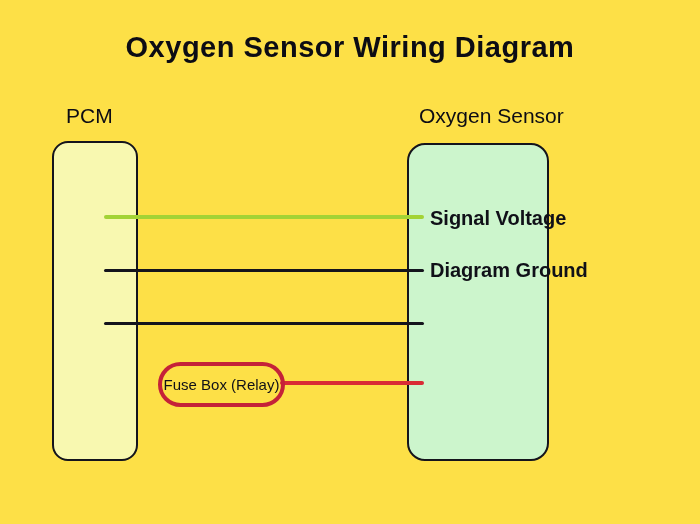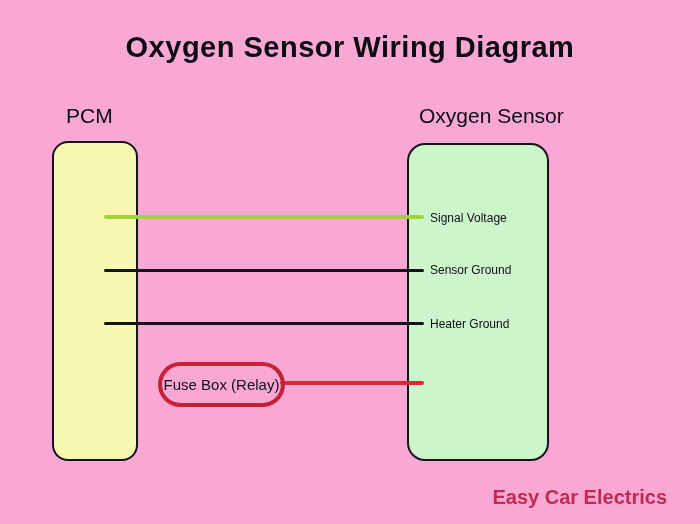--- a/index.html
+++ b/index.html
@@ -46,22 +46,22 @@
     position: absolute;
     border-radius: 2px;
   }
   .wire-signal-voltage { left: 104px; top: 215px; width: 320px; height: 4px; }
   .wire-signal-ground  { left: 104px; top: 269px; width: 320px; height: 3px; }
   .wire-heater-ground  { left: 104px; top: 322px; width: 320px; height: 3px; }
   .wire-heater-hot     { left: 280px; top: 381px; width: 144px; height: 3.5px; }
 
   .pin-label {
     position: absolute;
-    font-size: 12px;
-    font-weight: 400;
+    font-size: 20px;
+    font-weight: 700;
     color: #101018;
     white-space: nowrap;
     line-height: 20px;
   }
   .pin-signal-voltage { left: 430px; top: 208px; }
   .pin-signal-ground  { left: 430px; top: 260px; }
   .pin-heater-ground  { left: 430px; top: 314px; }
   .pin-heater-hot     { left: 430px; top: 373px; }
 
   .fuse-oval {
@@ -85,40 +85,38 @@
     position: absolute;
     right: 33px; top: 486px;
     font-size: 20px;
     font-weight: 700;
     white-space: nowrap;
   }
 </style>
 </head>
 <body>
 
-<div class="stage" style="background: #f9a8d4;">
+<div class="stage" style="background: #fde047;">
 
   <div class="diagram-title">Oxygen Sensor Wiring Diagram</div>
 
   <div class="component-title pcm-title">PCM</div>
 
   <div class="component-title sensor-title">Oxygen Sensor</div>
 
   <div class="component-box pcm-box" style="background: rgb(248, 248, 176); border-color: rgb(20, 20, 28);"></div>
 
   <div class="component-box sensor-box" style="background: rgb(204, 245, 204); border-color: rgb(20, 20, 28);"></div>
 
   <div class="wire wire-signal-voltage" style="background: rgb(163, 211, 53);"></div>
   <div class="wire wire-signal-ground" style="background: rgb(20, 20, 28);"></div>
   <div class="wire wire-heater-ground" style="background: rgb(20, 20, 28);"></div>
   <div class="wire wire-heater-hot" style="background: rgb(217, 43, 53);"></div>
 
   <div class="pin-label pin-signal-voltage">Signal Voltage</div>
-  <div class="pin-label pin-signal-ground">Sensor Ground</div>
-  <div class="pin-label pin-heater-ground">Heater Ground</div>
+  <div class="pin-label pin-signal-ground">Diagram Ground</div>
 
   <div class="fuse-oval" style="border-color: rgb(197, 34, 56);">
     <span>Fuse Box (Relay)</span>
   </div>
 
-  <div class="footer-brand" style="color: rgb(194, 42, 80);">Easy Car Electrics</div>
 
 </div>
 
 </body></html>

